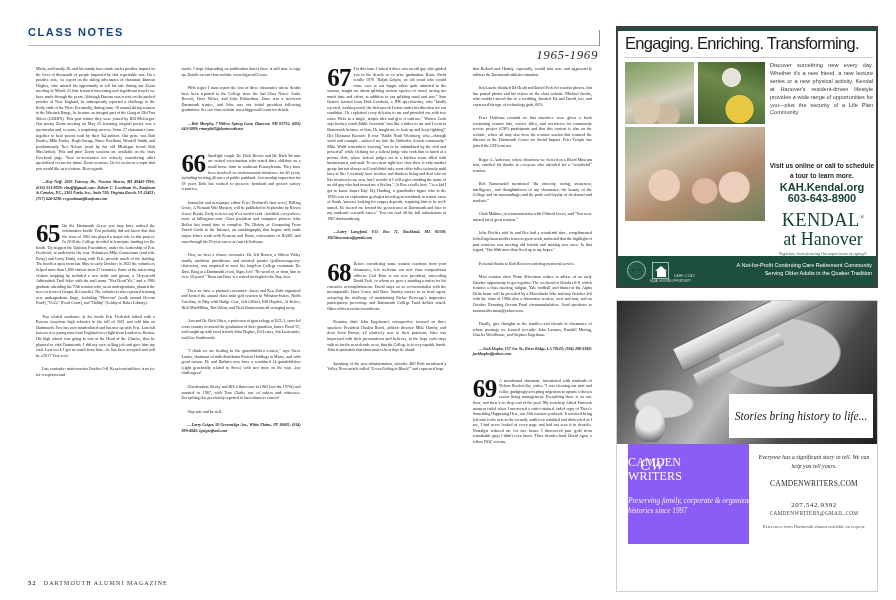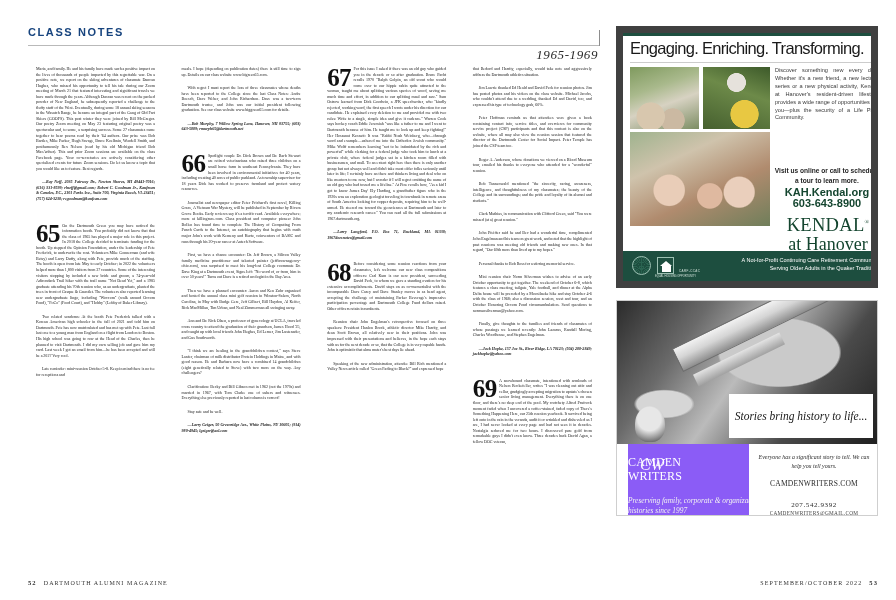--- a/index.html
+++ b/index.html
@@ -118,21 +118,21 @@
   .folio-r b { font-weight: bold; margin-left: 7px; font-size: 6.5px; }
 
   
   .rail { position: absolute; left: 616px; top: 26px; width: 262px; }
 
   
   .ad-kendal {
     position: relative;
     width: 262px; height: 262px;
     background: #ffffff;
-    border: 7px solid #404040;
+    border: 2px solid #404040;
     overflow: hidden;
   }
   .kendal-topbar { position:absolute; left:0; top:0; width:262px; height:3px; background:#1d4e3f; }
   .kendal-head {
     position: absolute; left: 0; top: 6px; width: 262px;
     text-align: left; padding-left: 7px;
     font-family: "Liberation Sans", sans-serif;
     font-size: 16.5px; line-height: 19px;
     letter-spacing: -0.7px;
     color: #1a1a1a;
@@ -215,21 +215,21 @@
   .eho::after {
     content: ""; position: absolute; left: 4px; top: 8px;
     width: 9px; height: 6px; background: #ffffff;
   }
   .eho-cap { position:absolute; left:32px; top:24px; font-family:"Liberation Sans",sans-serif; font-size:2.6px; color:#cfe0d8; }
   .eho-cap2 { position:absolute; left:56px; top:18px; font-family:"Liberation Sans",sans-serif; font-size:3px; color:#cfe0d8; letter-spacing:.4px;}
 
   
   .ad-camden {
     position: absolute; left: 616px; top: 300px;
-    width: 262px; height: 216px;
+    width: 262px; height: 292px;
     background: #ffffff; border: 1px solid #cfcfcf; overflow: hidden;
   }
   .cam-photo {
     position: absolute; left: 0; top: 0; width: 262px; height: 143px;
     background:
       radial-gradient(ellipse at 18% 72%, #d9d6d1 0 9%, transparent 10%),
       radial-gradient(ellipse at 62% 36%, #cdcac4 0 26%, transparent 27%),
       linear-gradient(125deg, #2b2b2b 0%, #6a6a68 26%, #bdbbb6 48%, #4a4a49 72%, #1e1e1e 100%);
       filter: grayscale(1);
   }

